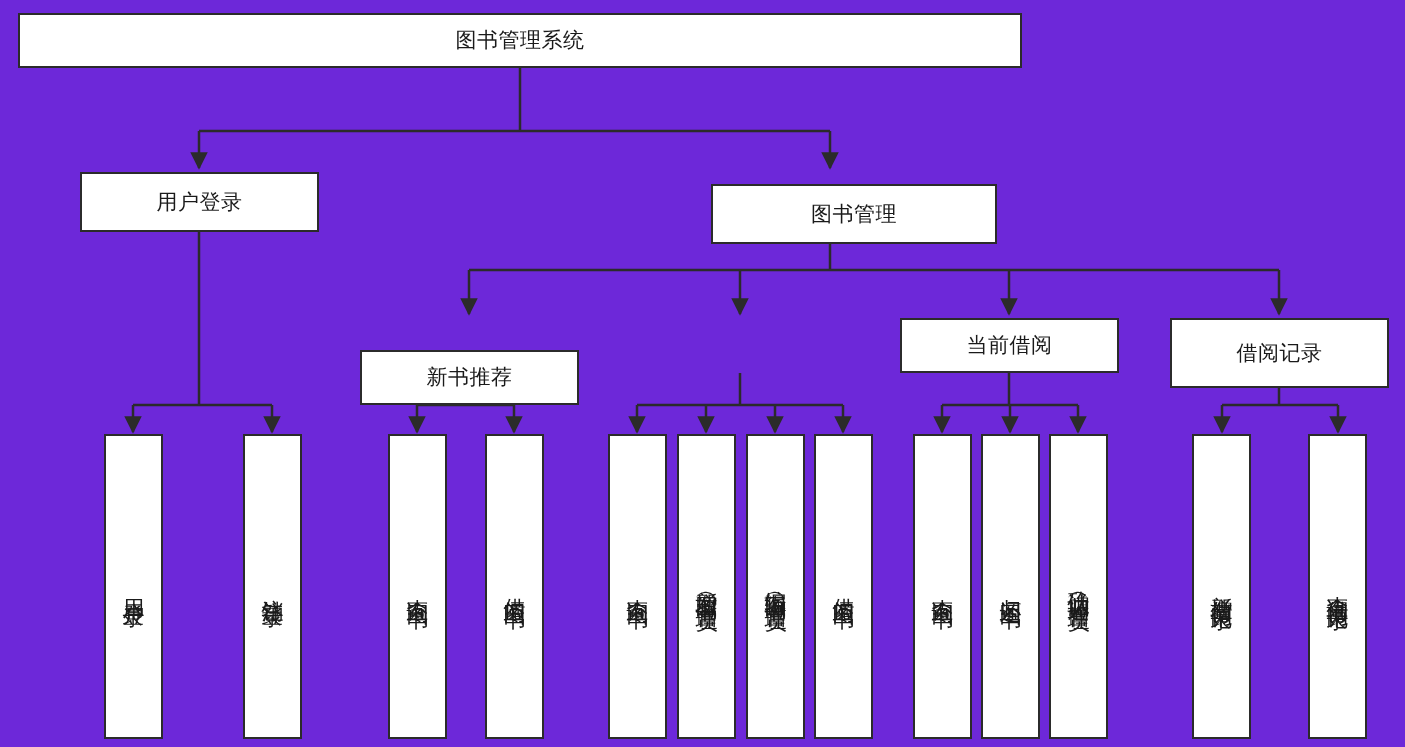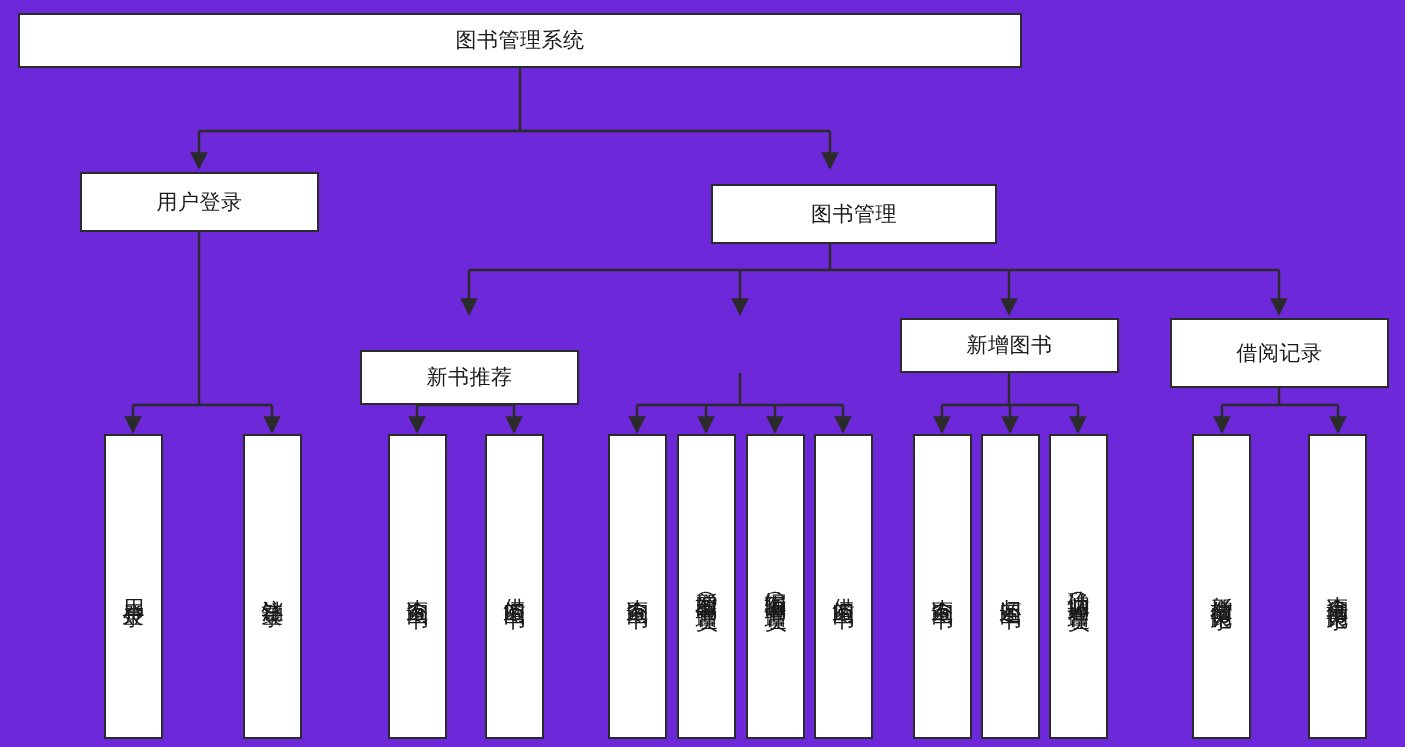--- a/index.html
+++ b/index.html
@@ -130,21 +130,21 @@
     <span class="node-label">用户登录</span>
   </div>
   <div class="node horizontal" style="left:711px; top:172px; width:286px; height:60px;margin-top:12px;">
     <span class="node-label">图书管理</span>
   </div>
 
   <div class="node horizontal" style="left:360px; top:318px; width:219px; height:55px;margin-top:32px;">
     <span class="node-label">新书推荐</span>
   </div>
   <div class="node horizontal" style="left:900px; top:318px; width:219px; height:55px;">
-    <span class="node-label">新增图书</span>
+    <span class="node-label">当前借阅</span>
   </div>
   <div class="node horizontal" style="left:1170px; top:318px; width:219px; height:70px;">
     <span class="node-label">借阅记录</span>
   </div>
 
   <div class="node vertical" style="left:104px; top:434px; width:59px; height:305px;">
     <span class="node-label">用户登录</span>
   </div>
   <div class="node vertical" style="left:243px; top:434px; width:59px; height:305px;">
     <span class="node-label">注销登录</span>

